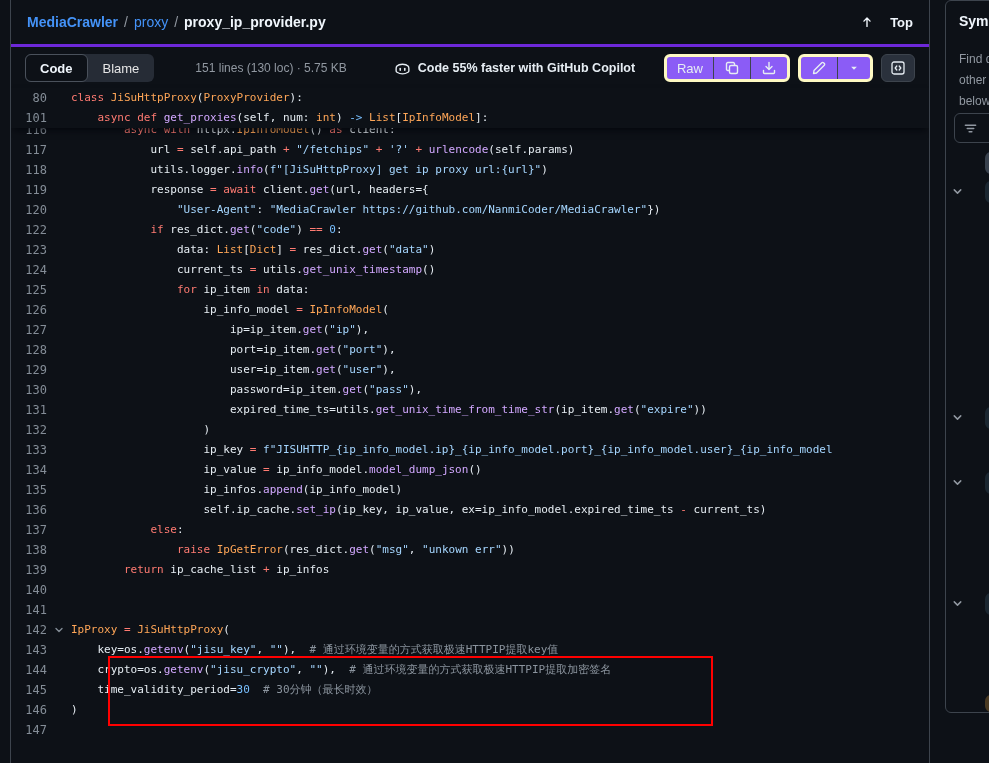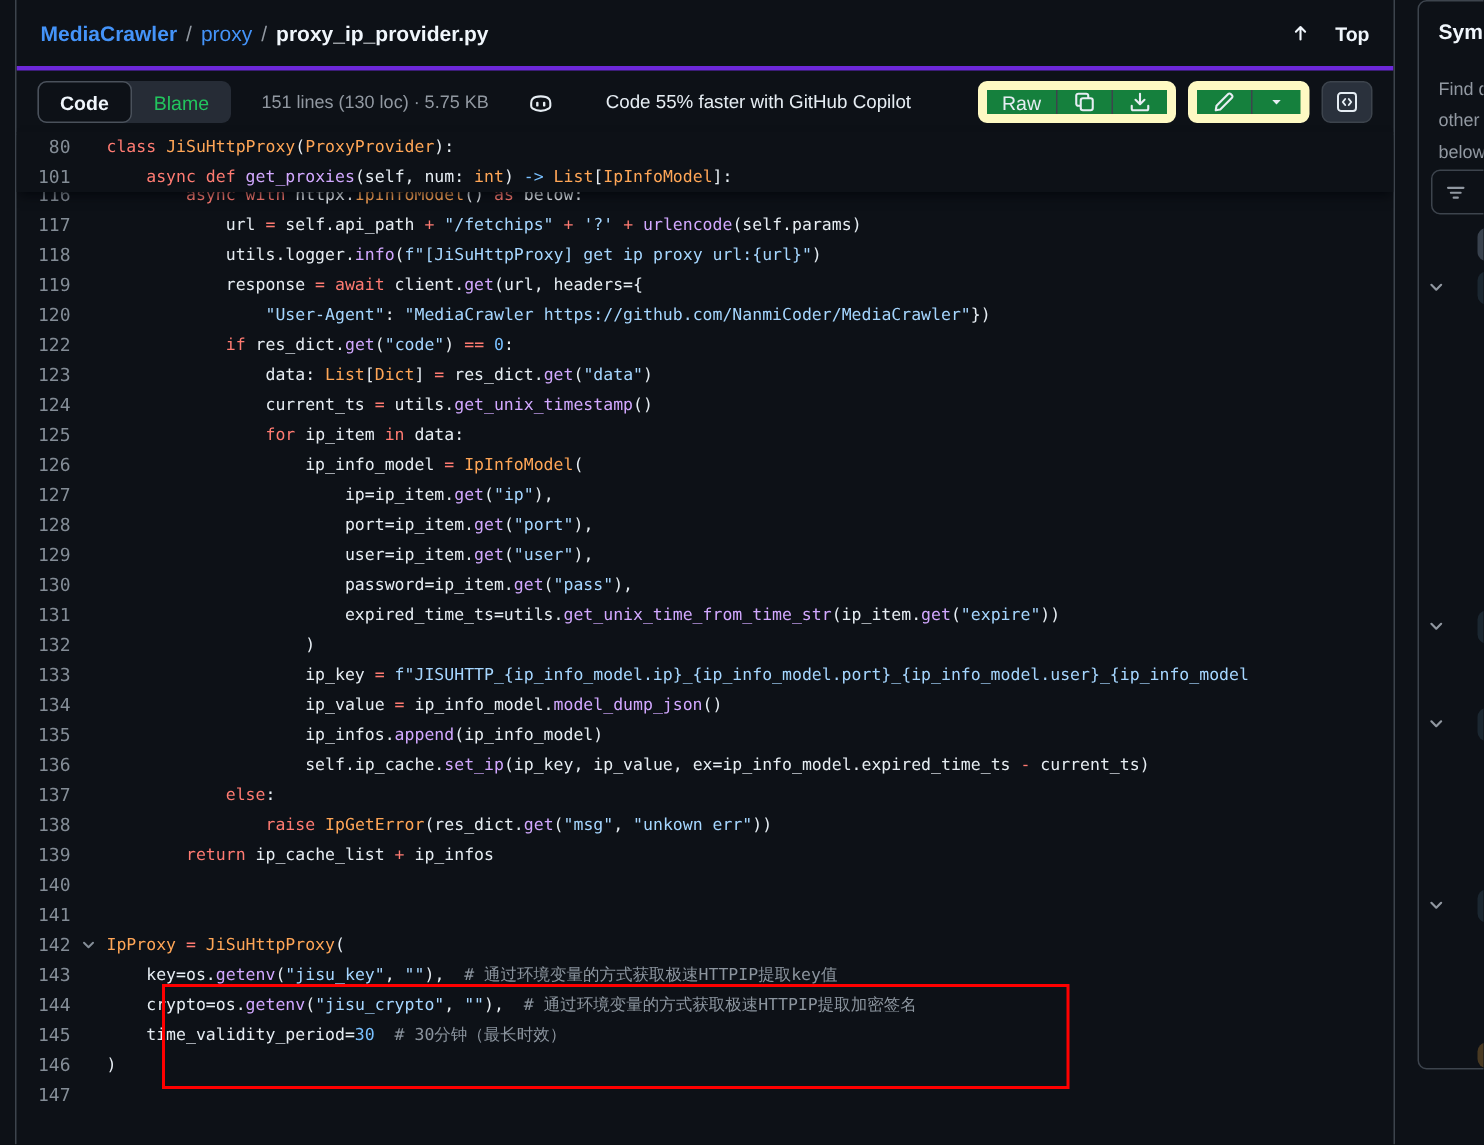--- a/index.html
+++ b/index.html
@@ -22,36 +22,36 @@
   .bc-link{color:#4493f8;text-decoration:none;cursor:pointer;}
   .bc-link.root{font-weight:700;}
   .bc-sep{color:#9198a1;margin:0 6px;}
   .bc-file{color:#f0f6fc;font-weight:700;}
   .top-link{
     margin-left:auto;display:flex;align-items:center;gap:16px;cursor:pointer;
     color:#f0f6fc;font-size:13px;font-weight:600;
   }
   .toolbar-row{
     height:42px;border-bottom:1px solid #3d444d;display:flex;align-items:center;
-    padding:0 14px;gap:0;
+    padding:0 14px;gap:21px;
   }
   .seg{display:flex;background:#262c36;border-radius:6px;height:28px;align-items:stretch;}
   .seg-btn{
-    border:1px solid transparent;background:transparent;color:#22c55e;border-radius:6px;
+    border:1px solid transparent;background:transparent;color:#e5e5e5;border-radius:6px;
     font-size:13px;font-weight:500;padding:0 14px;cursor:pointer;
     font-family:"Liberation Sans",sans-serif;
   }
   .seg-btn.active{background:#0d1117;border-color:#4a515b;font-weight:600;color:#f0f6fc;}
   .file-meta{color:#9198a1;font-size:12px;margin-left:20px;white-space:nowrap;}
   .copilot{display:flex;align-items:center;gap:7px;margin-left:26px;cursor:pointer;}
-  .copilot-text{color:#e6edf3;font-size:12.5px;font-weight:400;white-space:nowrap;margin-left:28px;}
+  .copilot-text{color:#e6edf3;font-size:12.5px;font-weight:700;white-space:nowrap;}
   .tb-right{margin-left:auto;display:flex;align-items:center;gap:8px;}
   .btn-group{
-    display:flex;border:6px solid #fef9c3;border-radius:6px;overflow:hidden;
-    background:#15803d;height:28px;box-sizing:border-box;
+    display:flex;border:3px solid #fef9c3;border-radius:6px;overflow:hidden;
+    background:#8b5cf6;height:28px;box-sizing:border-box;
   }
   .gbtn{
     background:transparent;border:none;color:#e6edf3;font-size:13px;font-weight:500;
     padding:0 10px;display:flex;align-items:center;cursor:pointer;
     font-family:"Liberation Sans",sans-serif;
   }
   .gbtn + .gbtn{border-left:1px solid #3d444d;}
   .solo-btn{
     border:1px solid #3d444d;border-radius:6px;background:#2a313c;height:28px;
     width:34px;display:flex;align-items:center;justify-content:center;cursor:pointer;
@@ -180,21 +180,21 @@
             <path d="M6.8 6 5.2 8l1.6 2M9.2 6l1.6 2-1.6 2"></path>
           </svg>
       </button>
     </div>
   </div>
 
   <div id="scroll-lines">
       <div class="crow">
         <span class="ln">116</span>
         <span class="fold"></span>
-        <pre class="ct"><span class="tok-pl">        </span><span class="tok-k">async with </span><span class="tok-pl">httpx.</span><span class="tok-ty">IpInfoModel</span><span class="tok-pl">() </span><span class="tok-k">as</span><span class="tok-pl"> below:</span></pre>
+        <pre class="ct"><span class="tok-pl">        </span><span class="tok-k">async with </span><span class="tok-pl">httpx.</span><span class="tok-ty">IpInfoModel</span><span class="tok-pl">() </span><span class="tok-k">as</span><span class="tok-pl"> client:</span></pre>
       </div>
       <div class="crow">
         <span class="ln">117</span>
         <span class="fold"></span>
         <pre class="ct"><span class="tok-pl">            url </span><span class="tok-k">=</span><span class="tok-pl"> self.api_path </span><span class="tok-k">+</span><span class="tok-pl"> </span><span class="tok-s">"/fetchips"</span><span class="tok-pl"> </span><span class="tok-k">+</span><span class="tok-pl"> </span><span class="tok-s">'?'</span><span class="tok-pl"> </span><span class="tok-k">+</span><span class="tok-pl"> </span><span class="tok-fn">urlencode</span><span class="tok-pl">(self.params)</span></pre>
       </div>
       <div class="crow">
         <span class="ln">118</span>
         <span class="fold"></span>
         <pre class="ct"><span class="tok-pl">            utils.logger.</span><span class="tok-fn">info</span><span class="tok-pl">(</span><span class="tok-s">f"[JiSuHttpProxy] get ip proxy url:{url}"</span><span class="tok-pl">)</span></pre>

